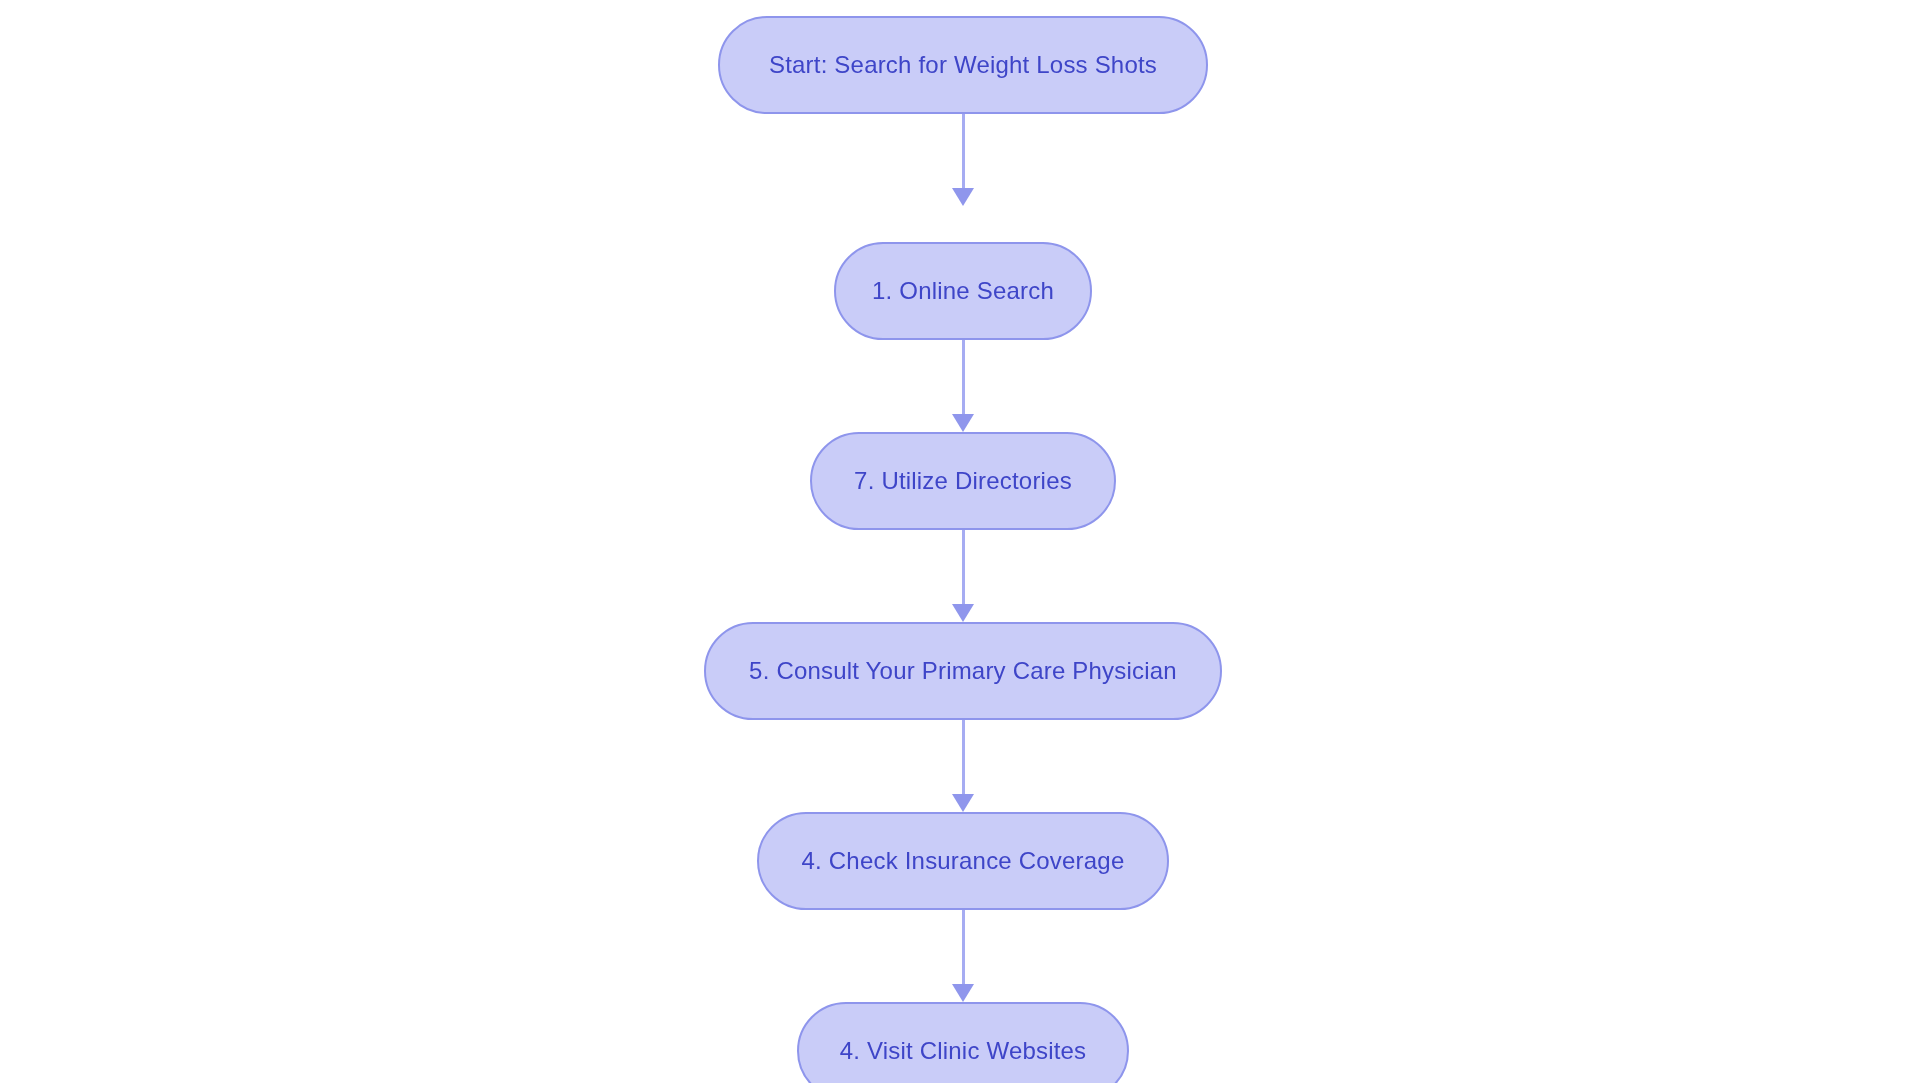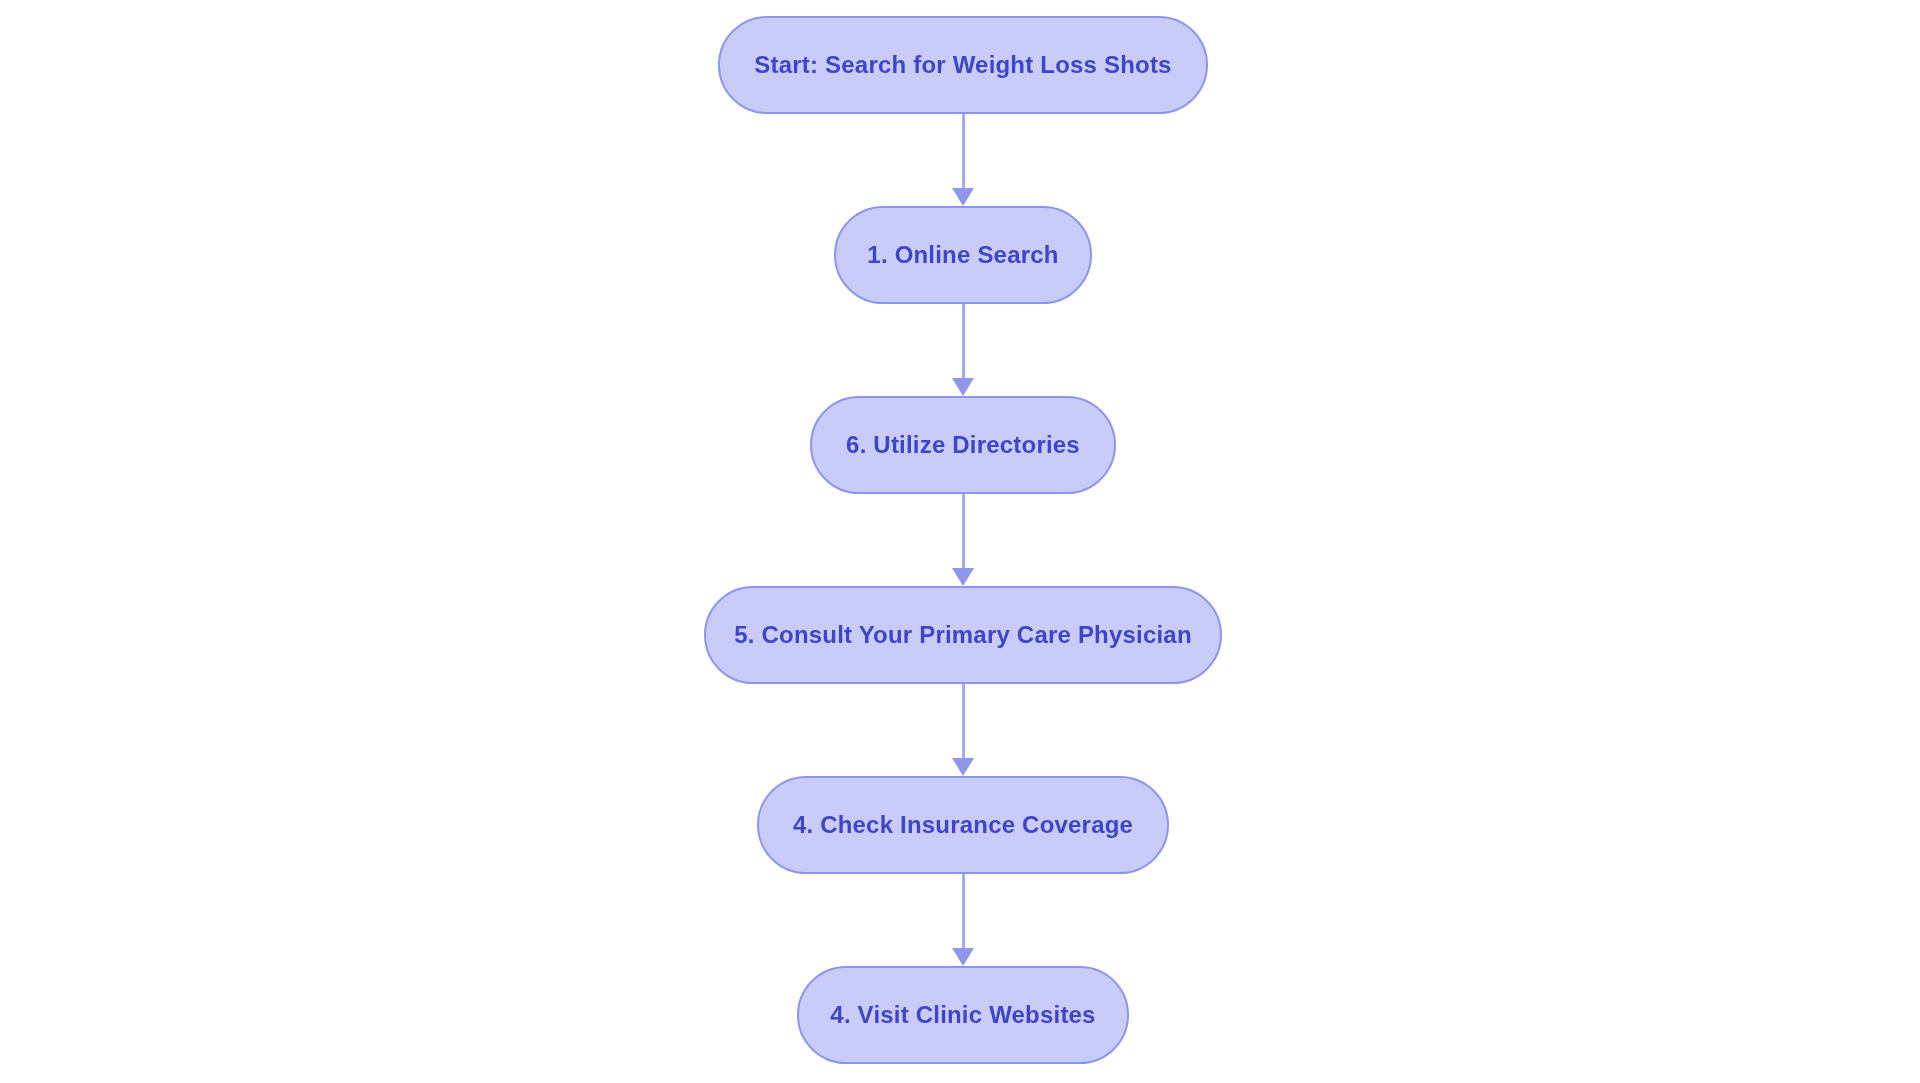--- a/index.html
+++ b/index.html
@@ -31,24 +31,23 @@
     background: var(--node-fill, #c9ccf8);
     border: 2px solid var(--node-border, #8e95ec);
     color: var(--node-text, #3e45c8);
     font-size: 24px;
     letter-spacing: 0.2px;
     display: flex;
     align-items: center;
     justify-content: center;
     text-align: center;
     white-space: nowrap;
-    font-weight: bold;
   }
   .node.n0 { width: 490px; }
-  .node.n1 { width: 258px; }
+  .node.n1 { width: 258px; margin-top: 36px; }
   .node.n2 { width: 306px; }
   .node.n3 { width: 518px; }
   .node.n4 { width: 412px; justify-content: center; }
   .node.n5 { width: 332px; }
   .arrow {
     position: relative;
     width: 24px;
     height: 92px;
     flex: 0 0 auto;
   }
@@ -91,21 +90,21 @@
     <div class="node n1">
       <span>1. Online Search</span>
     </div>
 
     <div class="arrow">
       <div class="line"></div>
       <div class="head"></div>
     </div>
 
     <div class="node n2">
-      <span>6. Utilize Directories</span>
+      <span>7. Utilize Directories</span>
     </div>
 
     <div class="arrow">
       <div class="line"></div>
       <div class="head"></div>
     </div>
 
     <div class="node n3">
       <span>5. Consult Your Primary Care Physician</span>
     </div>

